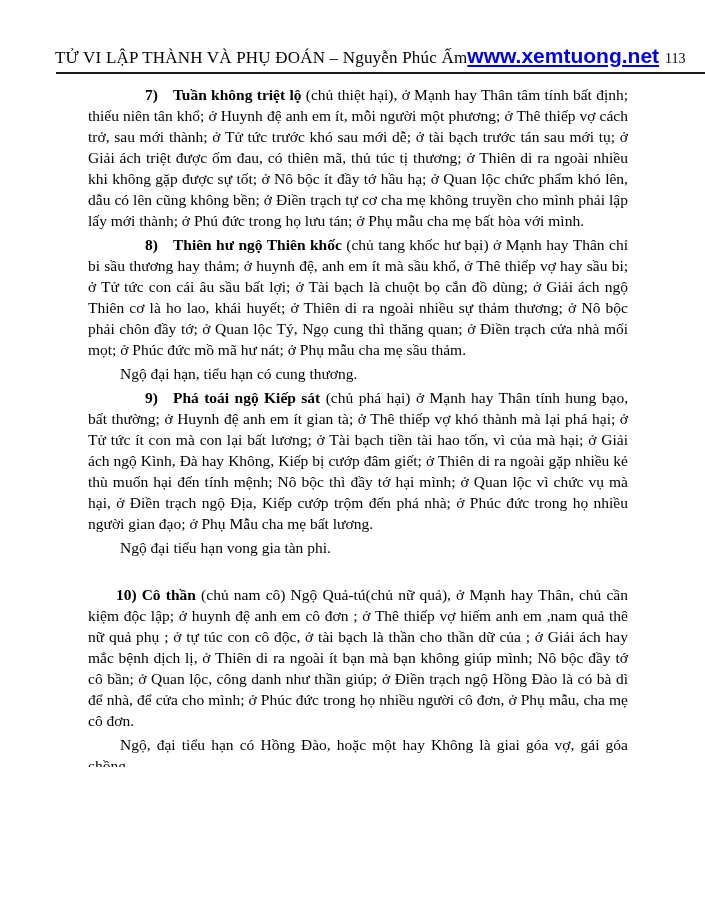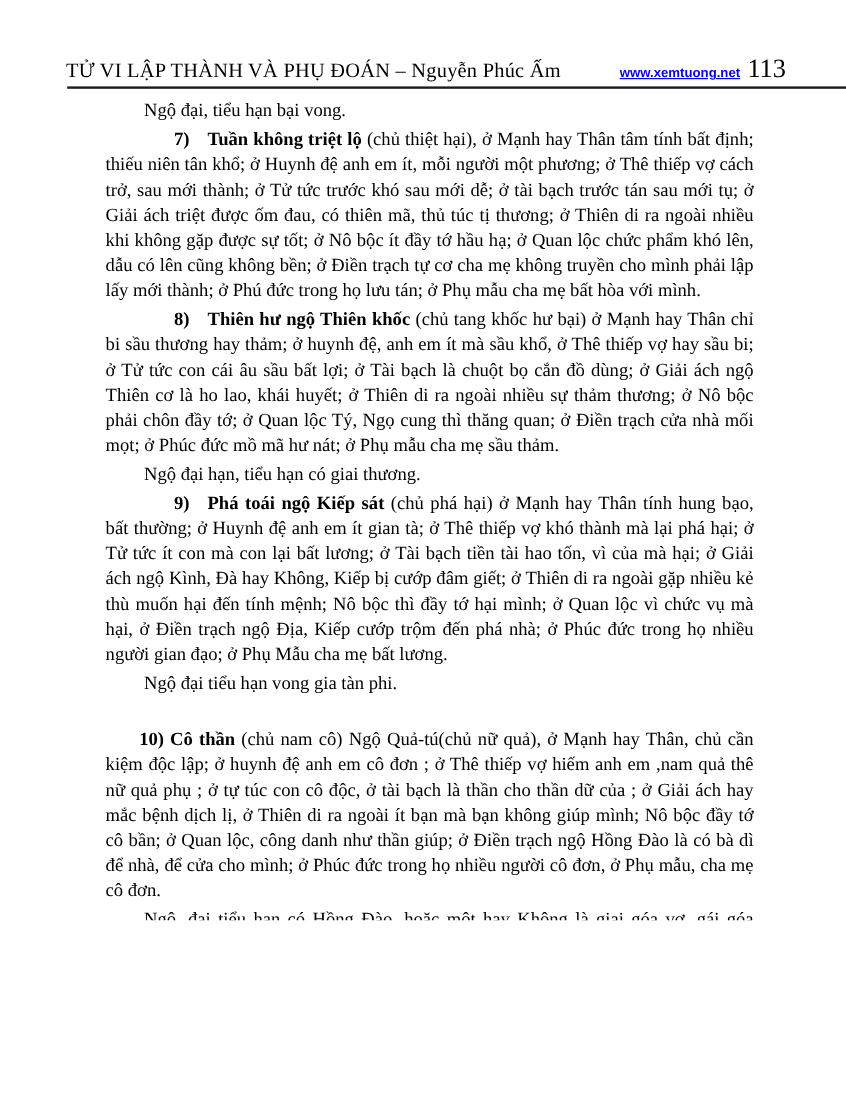--- a/index.html
+++ b/index.html
@@ -17,27 +17,27 @@
   }
   .doc-title{
     font-size:17px;
     white-space:nowrap;
     letter-spacing:0.2px;
   }
   .header-right{white-space:nowrap;}
   .site-link{
     font-family:"Liberation Sans", sans-serif;
     font-weight:bold;
-    font-size:11px;
+    font-size:21px;
     color:#0000ee;
     text-decoration:underline;
     cursor:pointer;
   }
   .page-num{
-    font-size:22px;
+    font-size:14px;
     margin-left:6px;
     color:#000000;
   }
   .rule{
     position:absolute;top:72px;left:56px;right:0;
     border-top:2px solid #1c1c1c;
     height:0;
   }
   .content{
     position:absolute;top:82px;left:88px;width:540px;
@@ -65,28 +65,27 @@
   <div class="header">
     <span class="doc-title">TỬ VI LẬP THÀNH VÀ PHỤ ĐOÁN – Nguyễn Phúc Ấm</span>
     <span class="header-right"><a class="site-link">www.xemtuong.net</a><span class="page-num">113</span></span>
   </div>
 
   <div class="rule"></div>
 
   <div class="content">
 
 
-    <p class="ind-ngo">Ngộ đại, tiểu hạn bại vong.</p>
 
     <p class="ind-7 sec"><span class="secnum numgap-wide">7)</span><b>Tuần không triệt lộ</b><span> (chủ thiệt hại), ở Mạnh hay Thân tâm tính bất định; thiếu niên tân khổ; ở Huynh đệ anh em ít, mỗi người một phương; ở Thê thiếp vợ cách trở, sau mới thành; ở Tử tức trước khó sau mới dễ; ở tài bạch trước tán sau mới tụ; ở Giải ách triệt được ốm đau, có thiên mã, thủ túc tị thương; ở Thiên di ra ngoài nhiều khi không gặp được sự tốt; ở Nô bộc ít đầy tớ hầu hạ; ở Quan lộc chức phẩm khó lên, dẫu có lên cũng không bền; ở Điền trạch tự cơ cha mẹ không truyền cho mình phải lập lấy mới thành; ở Phú đức trong họ lưu tán; ở Phụ mẫu cha mẹ bất hòa với mình.</span></p>
 
 
     <p class="ind-7 sec"><span class="secnum numgap-wide">8)</span><b>Thiên hư ngộ Thiên khốc</b><span> (chủ tang khốc hư bại) ở Mạnh hay Thân chỉ bi sầu thương hay thảm; ở huynh đệ, anh em ít mà sầu khổ, ở Thê thiếp vợ hay sầu bi; ở Tử tức con cái âu sầu bất lợi; ở Tài bạch là chuột bọ cắn đồ dùng; ở Giải ách ngộ Thiên cơ là ho lao, khái huyết; ở Thiên di ra ngoài nhiều sự thảm thương; ở Nô bộc phải chôn đầy tớ; ở Quan lộc Tý, Ngọ cung thì thăng quan; ở Điền trạch cửa nhà mối mọt; ở Phúc đức mồ mã hư nát; ở Phụ mẫu cha mẹ sầu thảm.</span></p>
 
-    <p class="ind-ngo">Ngộ đại hạn, tiểu hạn có giai thương.</p>
+    <p class="ind-ngo">Ngộ đại hạn, tiểu hạn có cung thương.</p>
 
     <p class="ind-7 sec"><span class="secnum numgap-wide">9)</span><b>Phá toái ngộ Kiếp sát</b><span> (chủ phá hại) ở Mạnh hay Thân tính hung bạo, bất thường; ở Huynh đệ anh em ít gian tà; ở Thê thiếp vợ khó thành mà lại phá hại; ở Tử tức ít con mà con lại bất lương; ở Tài bạch tiền tài hao tốn, vì của mà hại; ở Giải ách ngộ Kình, Đà hay Không, Kiếp bị cướp đâm giết; ở Thiên di ra ngoài gặp nhiều kẻ thù muốn hại đến tính mệnh; Nô bộc thì đầy tớ hại mình; ở Quan lộc vì chức vụ mà hại, ở Điền trạch ngộ Địa, Kiếp cướp trộm đến phá nhà; ở Phúc đức trong họ nhiều người gian đạo; ở Phụ Mẫu cha mẹ bất lương.</span></p>
 
     <p class="ind-ngo">Ngộ đại tiểu hạn vong gia tàn phi.</p>
 
     <p class="ind-10 sec gap-big"><span class="secnum numgap-narrow">10)</span><b>Cô thần</b><span> (chủ nam cô) Ngộ Quả-tú(chủ nữ quả), ở Mạnh hay Thân, chủ cần kiệm độc lập; ở huynh đệ anh em cô đơn ; ở Thê thiếp vợ hiếm anh em ,nam quả thê nữ quả phụ ; ở tự túc con cô độc, ở tài bạch là thần cho thần dữ của ; ở Giải ách hay mắc bệnh dịch lị, ở Thiên di ra ngoài ít bạn mà bạn không giúp mình; Nô bộc đầy tớ cô bần; ở Quan lộc, công danh như thần giúp; ở Điền trạch ngộ Hồng Đào là có bà dì để nhà, để cửa cho mình; ở Phúc đức trong họ nhiều người cô đơn, ở Phụ mẫu, cha mẹ cô đơn.</span></p>
 
     <p class="ind-ngo">Ngộ, đại tiểu hạn có Hồng Đào, hoặc một hay Không là giai góa vợ, gái góa chồng.</p>
 
     <p class="ind-11 sec"><span>11)</span><span class="numgap-narrow"></span><b>Thiên không</b><span> (chủ hình ngục, chủ đại đao) ngộ Thiên riêu (chủ tình dục, chủ giây oan) ở Mạnh hay Thân, người hay tình dục, tính ác nghiệt bất chính; ở Huynh đệ ít anh em, ngộ Hồng</span></p>

